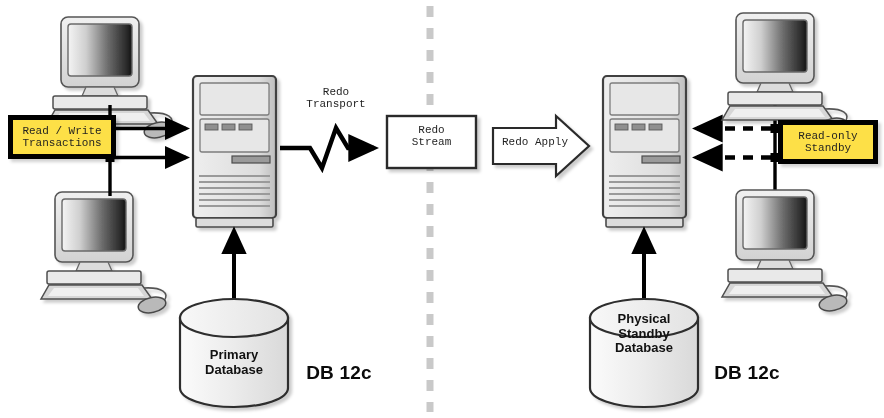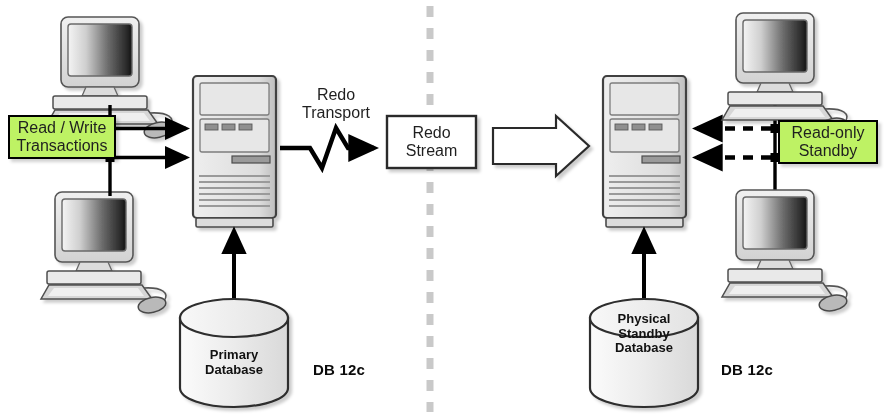--- a/index.html
+++ b/index.html
@@ -26,45 +26,46 @@
   }
   .lbl {
     position: absolute;
     font-family: "Liberation Sans", sans-serif;
     color: #1a1a1a;
     text-align: center;
     line-height: 1.12;
     white-space: pre;
   }
   .boxed-label {
-    background: #bef264;
-    border: 2px solid #000000;
+    background: #fde047;
+    border: 5px solid #000000;
     box-shadow: 3px 3px 3px rgba(0,0,0,0.18);
     box-sizing: border-box;
     display: flex;
     align-items: center;
     justify-content: center;
   }
   .plain-label {
     background: transparent;
   }
   .db-tag {
     font-weight: bold;
-    font-size: 15px;
+    font-size: 19px;
     letter-spacing: 0.2px;
     color: #0b0b0b;
   }
   .cyl-label {
     font-weight: bold;
     font-size: 13px;
     color: #111111;
   }
   .arrow-label {
-    font-size: 16px;
+    font-size: 11px;
     color: #1f1f1f;
+    font-family: Liberation Mono, monospace;
   }
 </style>
 </head>
 <body>
 
 <div id="diagram-root">
 
   <svg id="diagram-svg" viewBox="0 0 884 418" xmlns="http://www.w3.org/2000/svg">
     <defs>
       <linearGradient id="screenGrad" x1="0" y1="0" x2="1" y2="0">
@@ -251,20 +252,21 @@
 
   <div class="lbl boxed-label arrow-label" style="left:8px; top:115px; width:108px; height:44px;">Read / Write
 Transactions</div>
 
   <div class="lbl plain-label arrow-label" style="left:290px; top:86px; width:92px; height:38px;">Redo
 Transport</div>
 
   <div class="lbl arrow-label" style="left:387px; top:124px; width:89px; height:38px;">Redo
 Stream</div>
 
+  <div class="lbl arrow-label" style="left:497px; top:136px; width:76px; height:20px;">Redo Apply</div>
 
   <div class="lbl boxed-label arrow-label" style="left:778px; top:120px; width:100px; height:44px;">Read-only
 Standby</div>
 
   <div class="lbl cyl-label" style="left:184px; top:348px; width:100px; height:34px;">Primary
 Database</div>
 
   <div class="lbl cyl-label" style="left:594px; top:312px; width:100px; height:50px;">Physical
 Standby
 Database</div>

